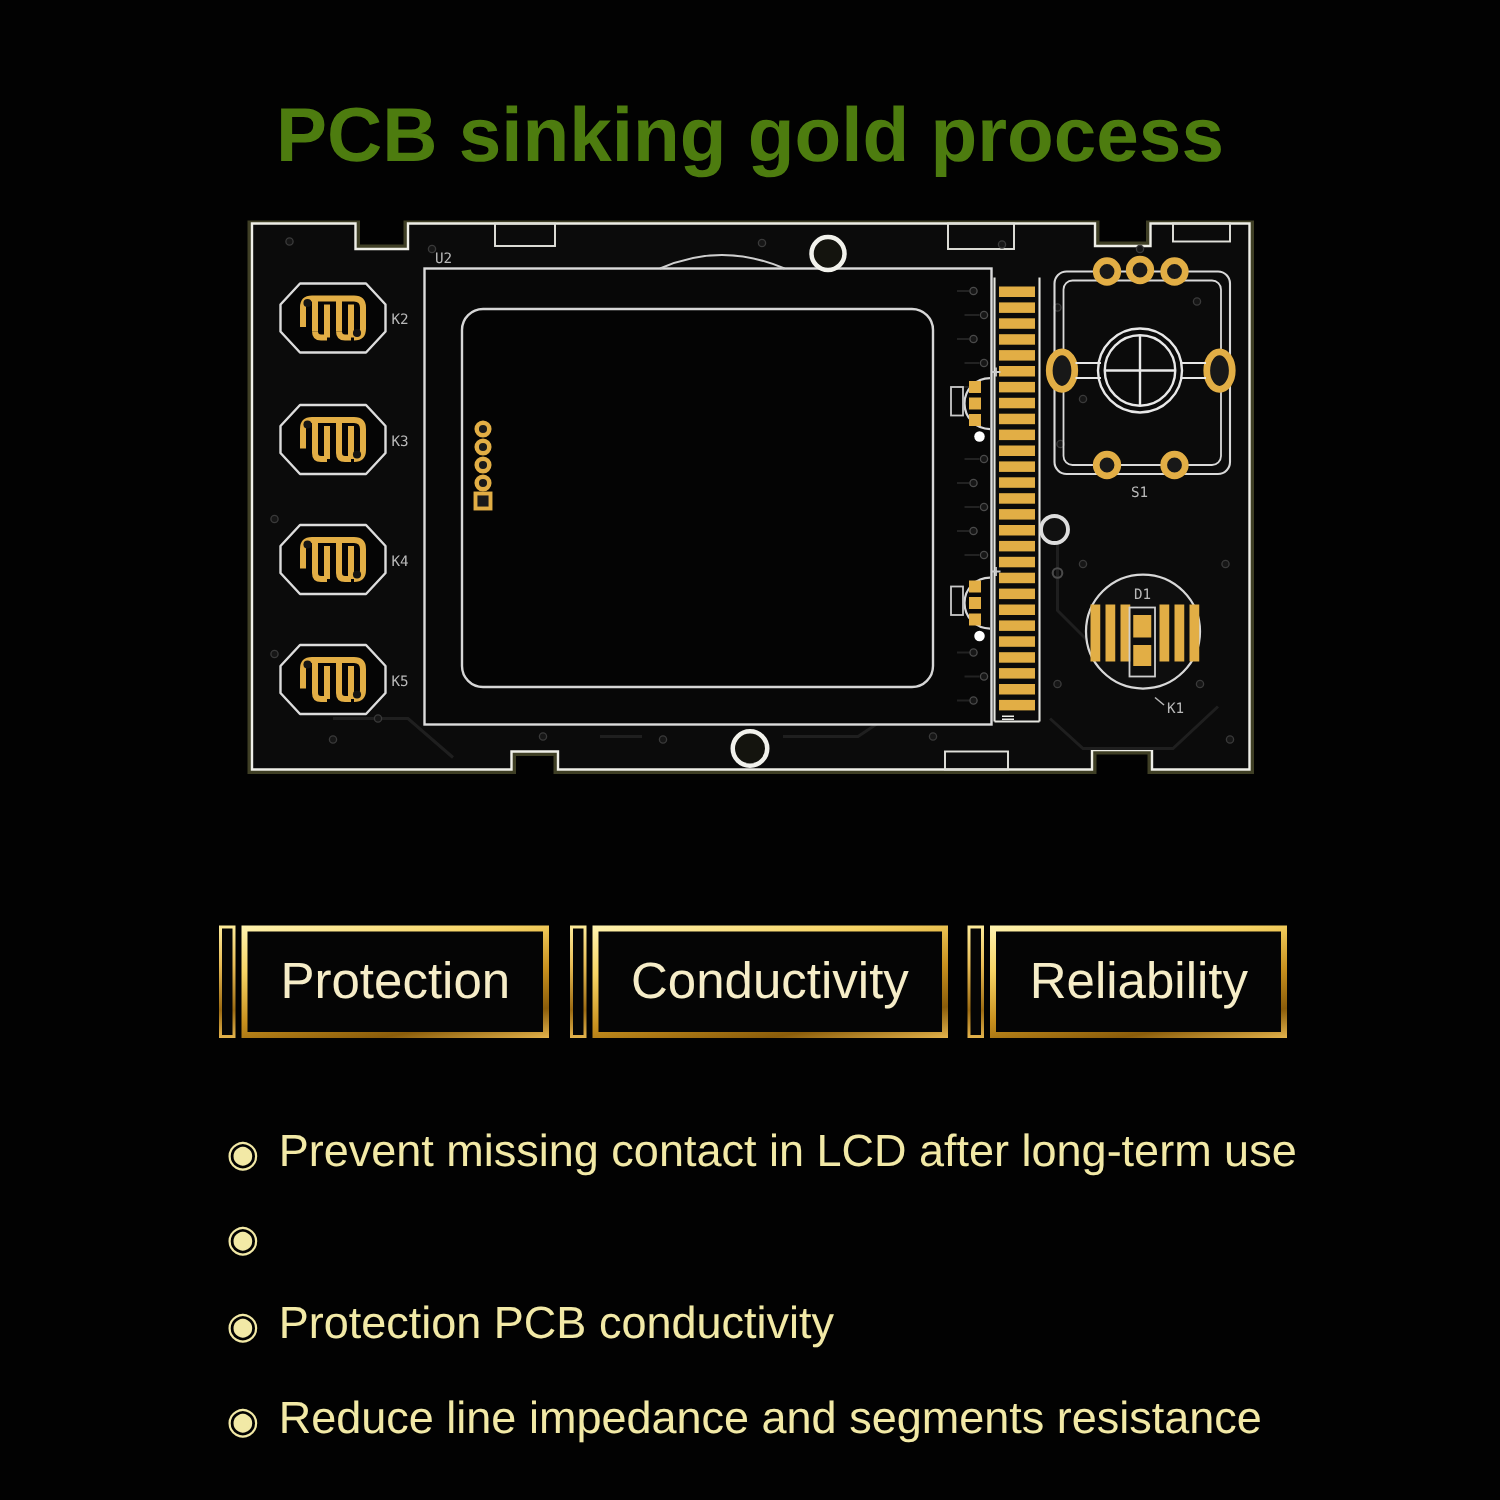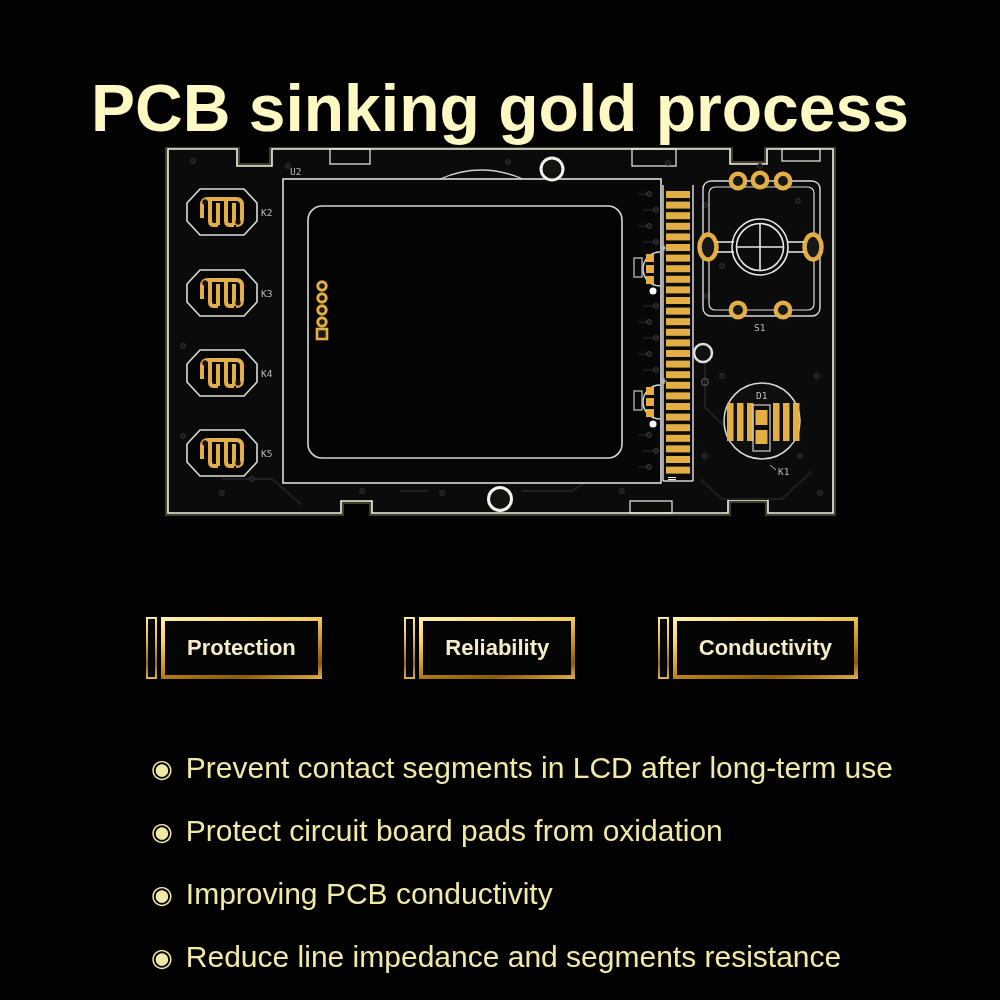--- a/index.html
+++ b/index.html
@@ -1,36 +1,36 @@
 <!DOCTYPE html>
 <html><head>
 <meta charset="utf-8">
 <style>
   html,body{margin:0;padding:0;background:#000;}
   #stage{position:relative;width:1000px;height:1000px;background:#020202;overflow:hidden;
          font-family:"Liberation Sans",sans-serif;}
   
   .title{position:absolute;left:0;right:0;top:26px;text-align:center;
-         font-size:66px;font-weight:bold;letter-spacing:0px;color:#fef9c3;}
+         font-size:51px;font-weight:bold;letter-spacing:0px;color:#4d7c0f;}
   
   .pcb-wrap{position:absolute;left:160px;top:147px;width:700px;height:372px;}
   .pcb-wrap svg{display:block;width:100%;height:100%;}
   text.silk{font-family:"DejaVu Sans Mono",monospace;font-size:9.5px;fill:#b9b9b9;}
   
   .badges{position:absolute;left:146px;top:617px;width:712px;display:flex;
           justify-content:space-between;align-items:stretch;}
   .badge{display:flex;align-items:stretch;}
   .badge-bar{width:7px;margin-right:4px;padding:2px;
              background:linear-gradient(180deg,#fdeb9a 0%,#e8bc55 35%,#9c6b12 75%,#e3b34c 100%);}
   .badge-bar-inner{width:100%;height:100%;background:#050505;}
   .badge-frame{padding:4px;
              background:linear-gradient(170deg,#fff3b0 0%,#f7d465 28%,#c8901e 58%,#8a5c0a 82%,#e3b34c 100%);}
   .badge-inner{background:#050505;height:100%;display:flex;align-items:center;
                padding:0 22px;}
-  .badge-label{font-size:22px;font-weight:bold;color:#f6edc8;white-space:nowrap;
+  .badge-label{font-size:34px;font-weight:normal;color:#f6edc8;white-space:nowrap;
                padding:14px 0;}
   
   .features{position:absolute;left:151px;top:750px;width:810px;list-style:none;margin:0;padding:0;}
   .feature{display:flex;align-items:center;margin-bottom:27px;}
   .bullet-glyph{font-family:"DejaVu Sans",sans-serif;font-size:25px;color:#f2e9a6;
                 margin-right:13px;line-height:1;}
   .feature-text{font-size:30px;color:#f2e9a6;line-height:1.2;white-space:nowrap;}
 </style>
 </head>
 <body>
@@ -271,48 +271,47 @@
           <span class="badge-label">Protection</span>
         </div>
       </div>
     </div>
     <div class="badge">
       <div class="badge-bar">
           <div class="badge-bar-inner"></div>
         </div>
       <div class="badge-frame">
         <div class="badge-inner">
-          <span class="badge-label">Reliability</span>
+          <span class="badge-label">Conductivity</span>
         </div>
       </div>
     </div>
     <div class="badge">
       <div class="badge-bar">
           <div class="badge-bar-inner"></div>
         </div>
       <div class="badge-frame">
         <div class="badge-inner">
-          <span class="badge-label">Conductivity</span>
+          <span class="badge-label">Reliability</span>
         </div>
       </div>
     </div>
   </div>
 
   <ul class="features">
     <li class="feature">
       <span class="bullet-glyph">◉</span>
-      <span class="feature-text">Prevent contact segments in LCD after long-term use</span>
+      <span class="feature-text">Prevent missing contact in LCD after long-term use</span>
     </li>
     <li class="feature">
       <span class="bullet-glyph">◉</span>
-      <span class="feature-text">Protect circuit board pads from oxidation</span>
     </li>
     <li class="feature">
       <span class="bullet-glyph">◉</span>
-      <span class="feature-text">Improving PCB conductivity</span>
+      <span class="feature-text">Protection PCB conductivity</span>
     </li>
     <li class="feature">
       <span class="bullet-glyph">◉</span>
       <span class="feature-text">Reduce line impedance and segments resistance</span>
     </li>
   </ul>
 
 </div>
 
 </body></html>

